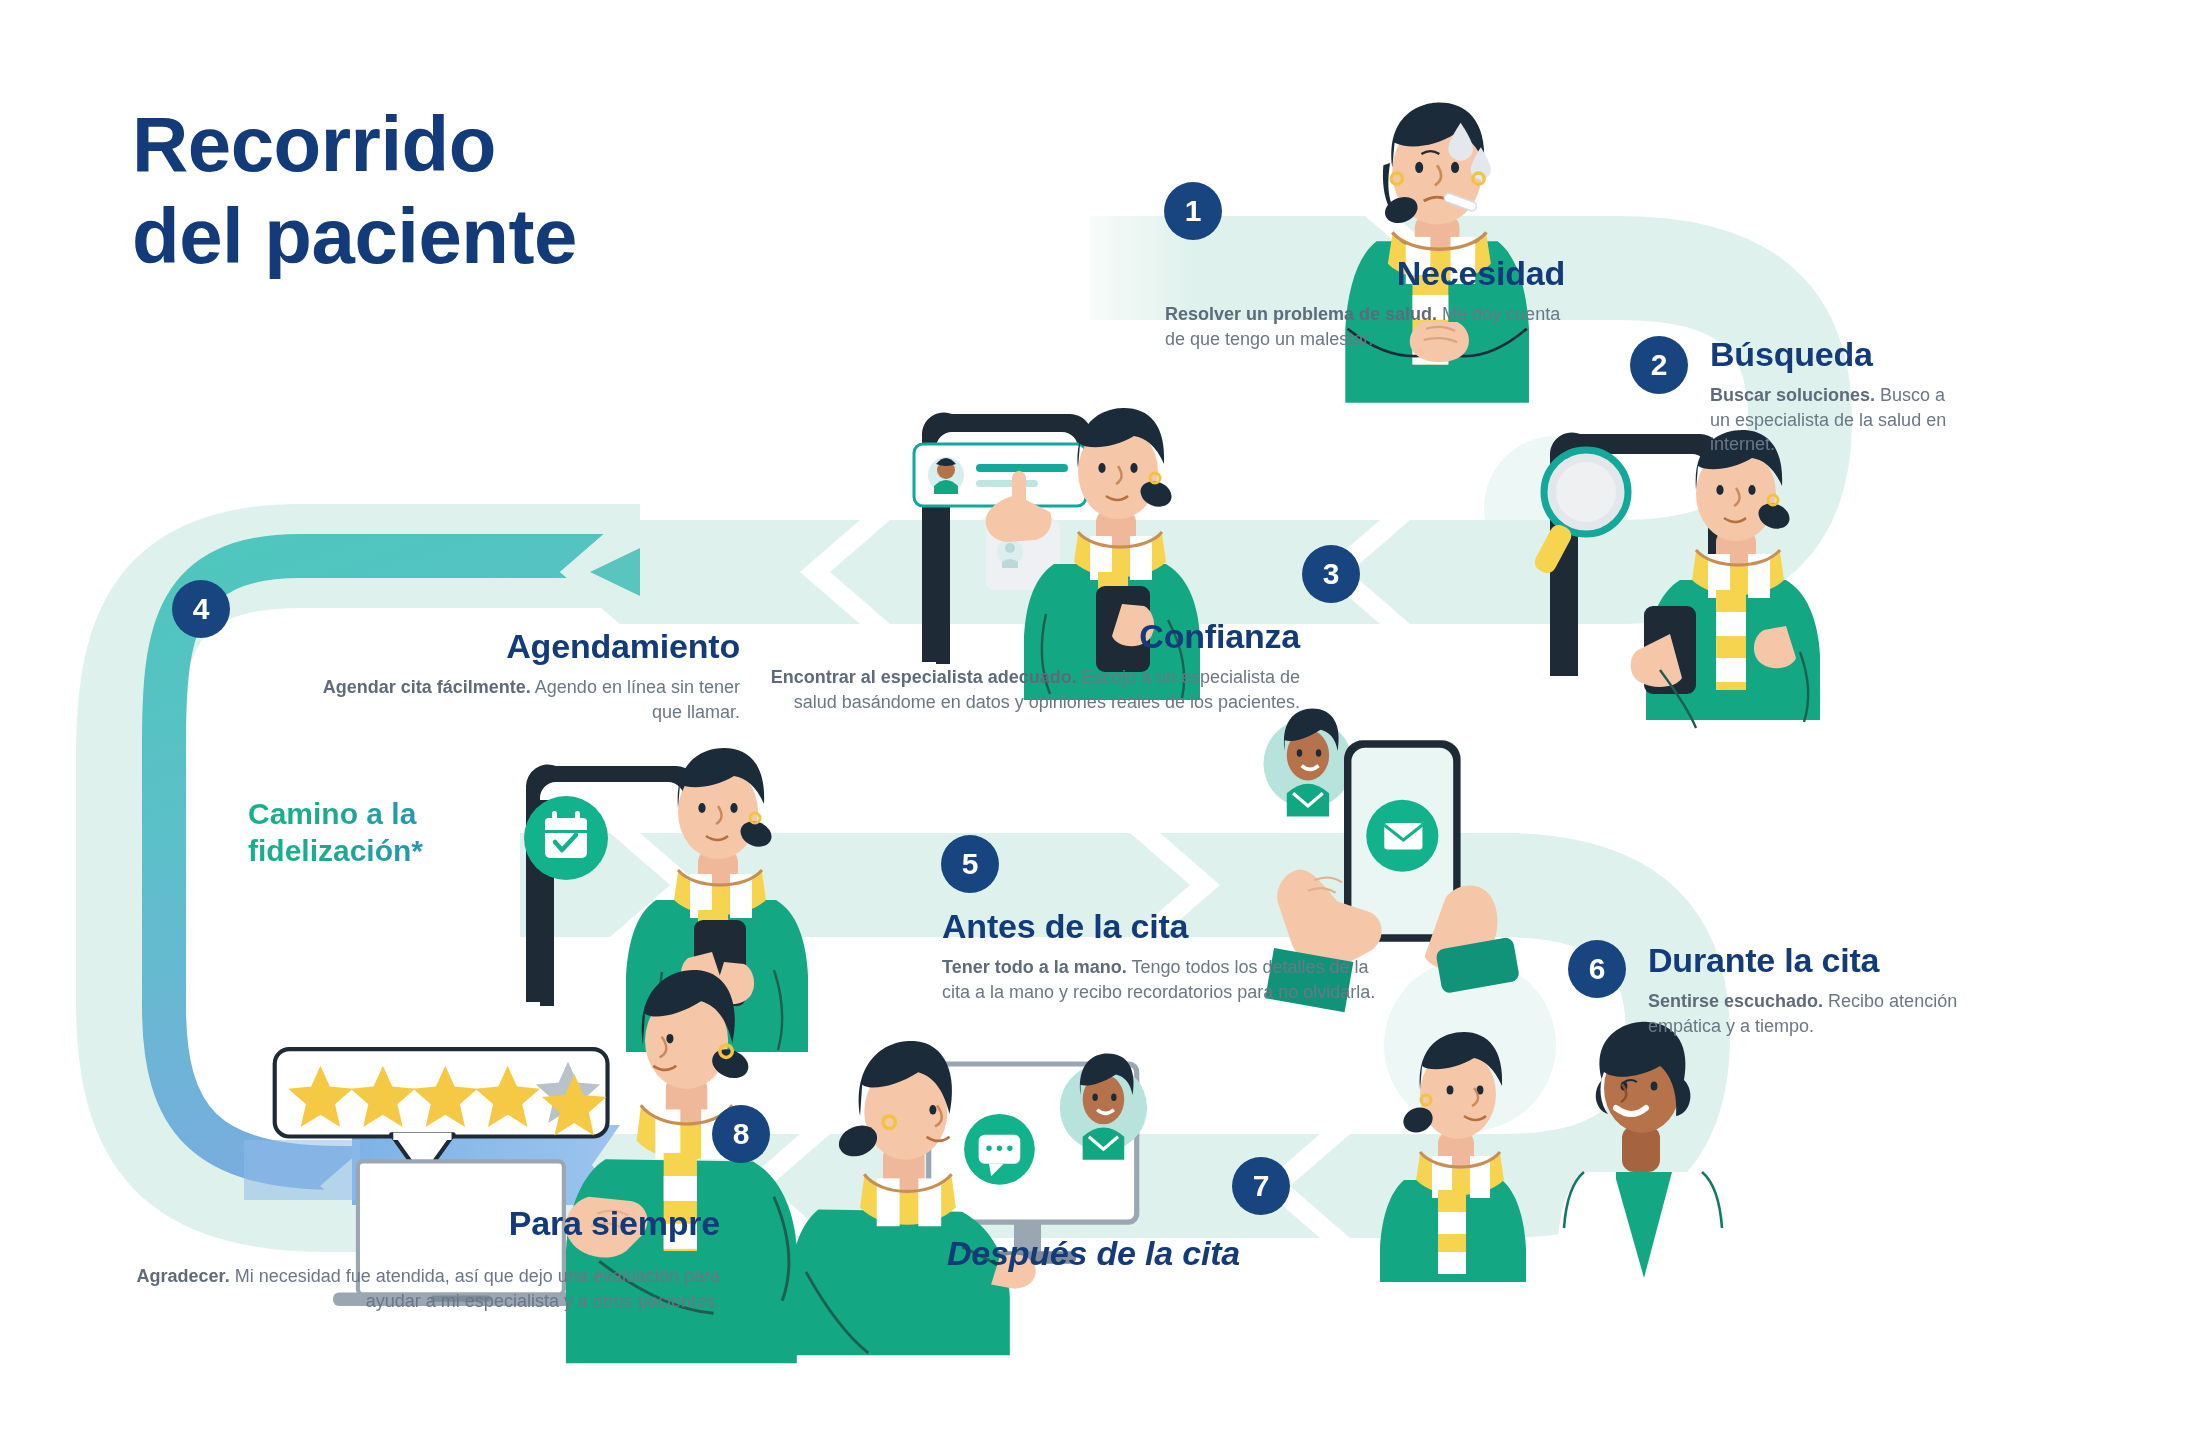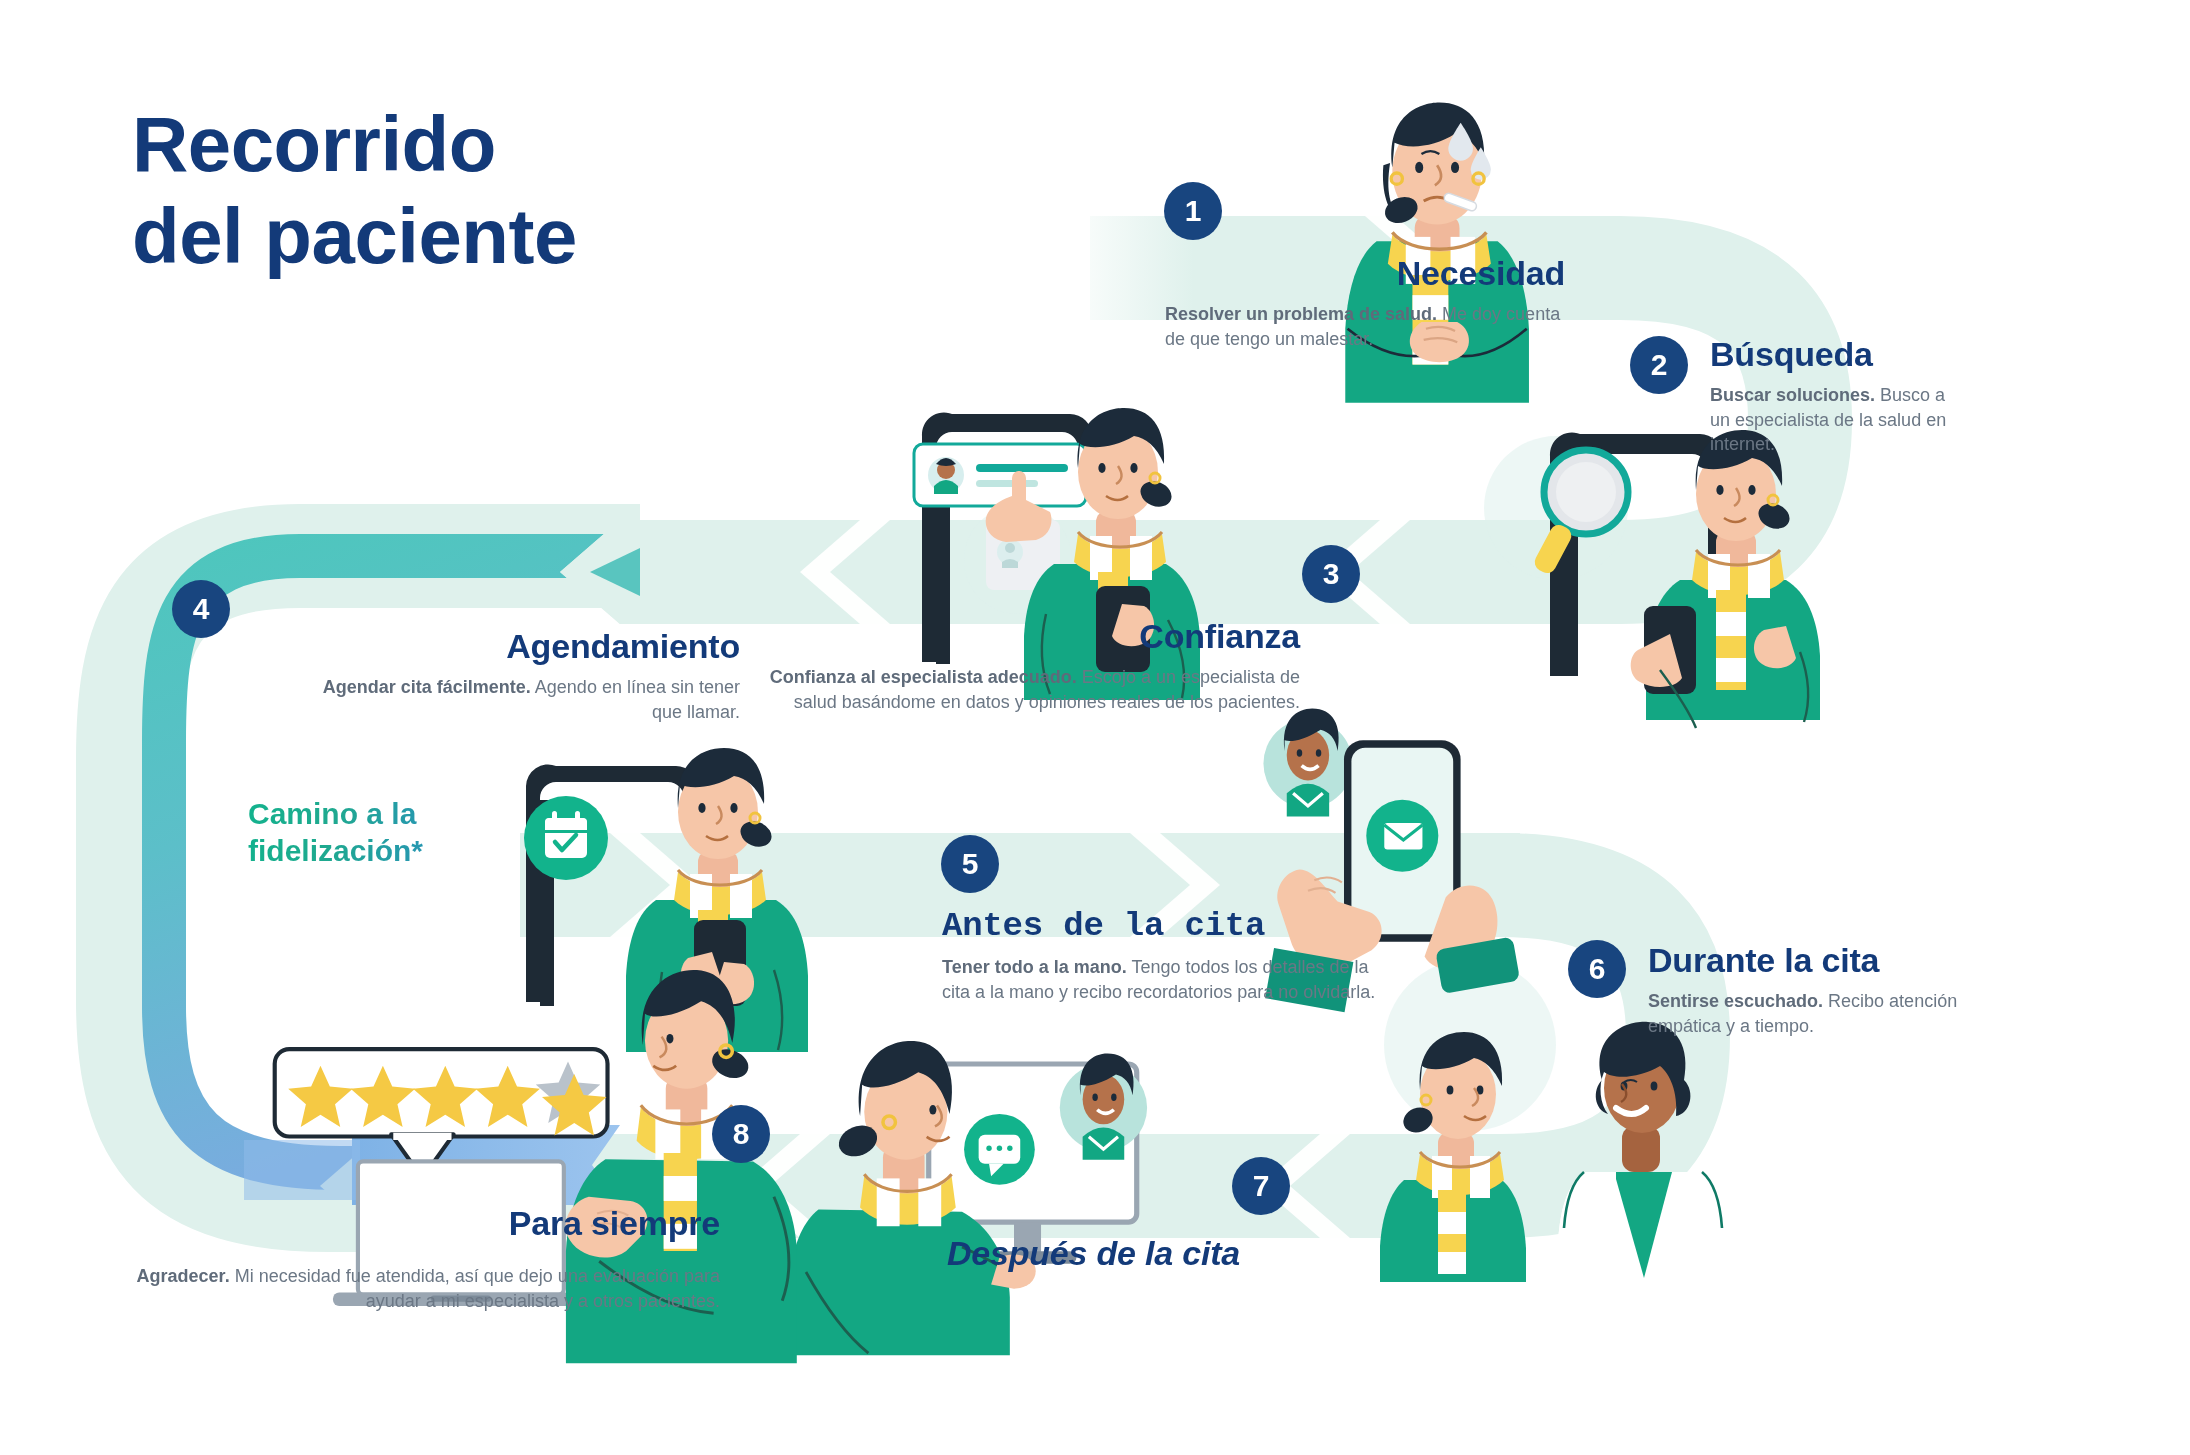--- a/index.html
+++ b/index.html
@@ -47,21 +47,21 @@
   .s3{left:760px;top:618px;width:540px;text-align:right;}
   .s3 .badge{position:absolute;right:-60px;top:-73px;}
   .s3 .title2{margin-bottom:4px;}
 
   .s4{left:320px;top:628px;width:420px;text-align:right;}
   .s4 .badge{position:absolute;left:-148px;top:-48px;}
   .s4 .title2{margin-bottom:4px;}
 
   .s5{left:942px;top:908px;width:450px;}
   .s5 .badge{position:absolute;left:-1px;top:-73px;}
-  .s5 .title2{margin-bottom:3px;font-family:Liberation Mono, monospace;}
+  .s5 .title2{margin-bottom:3px;}
 
   .s6{left:1648px;top:942px;width:330px;}
   .s6 .badge{position:absolute;left:-80px;top:-2px;}
 
   .s7{left:760px;top:1235px;width:480px;text-align:right;}
   .s7 .badge{position:absolute;right:-50px;top:-78px;}
   .s7 .title2{margin-bottom:4px;font-style:italic;}
 
   .s8{left:100px;top:1205px;width:620px;text-align:right;}
   .s8 .badge{position:absolute;right:-50px;top:-100px;}
@@ -511,21 +511,21 @@
 
     <div class="step s2">
       <div class="badge">2</div>
       <div class="title2">Búsqueda</div>
       <div class="body"><b>Buscar soluciones.</b><span> Busco a un especialista de la salud en internet.</span></div>
     </div>
 
     <div class="step s3">
       <div class="badge">3</div>
       <div class="title2">Confianza</div>
-      <div class="body"><b>Confianza al especialista adecuado.</b><span> Escojo a un especialista de salud basándome en datos y opiniones reales de los pacientes.</span></div>
+      <div class="body"><b>Encontrar al especialista adecuado.</b><span> Escojo a un especialista de salud basándome en datos y opiniones reales de los pacientes.</span></div>
     </div>
 
     <div class="step s4">
       <div class="badge">4</div>
       <div class="title2">Agendamiento</div>
       <div class="body"><b>Agendar cita fácilmente.</b><span> Agendo en línea sin tener que llamar.</span></div>
     </div>
 
     <div class="step s5">
       <div class="badge">5</div>

